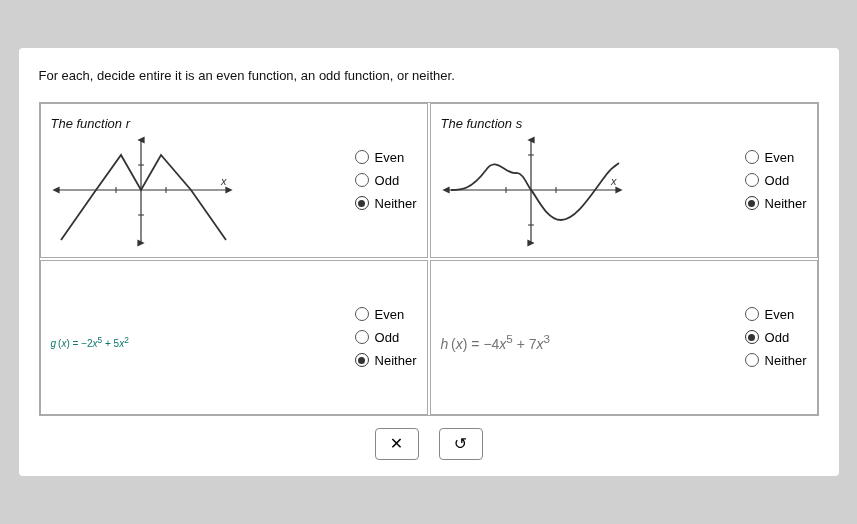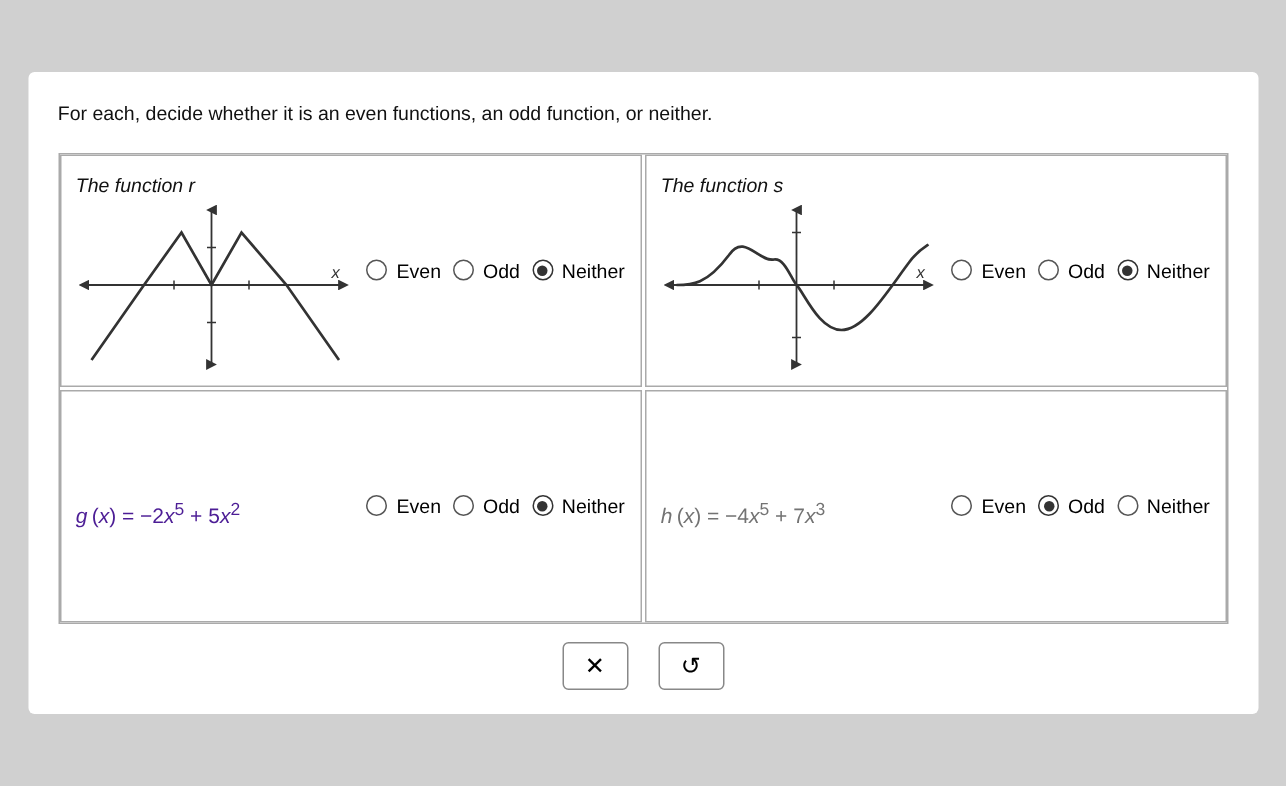--- a/index.html
+++ b/index.html
@@ -57,20 +57,21 @@
     .cell-title span {
       font-style: italic;
     }
     .graph-area {
       width: 180px;
       height: 110px;
       position: relative;
     }
     .options-area {
       display: flex;
+      flex-direction: column;
       gap: 8px;
       margin-left: 10px;
       justify-content: center;
     }
     .radio-option {
       display: flex;
       align-items: center;
       gap: 6px;
       font-size: 13px;
       cursor: pointer;
@@ -117,21 +118,21 @@
     }
     svg text {
       font-family: Arial, sans-serif;
     }
   </style>
 </head>
 <body>
 
 <div class="main-container">
   <div class="instructions">
-    <div>For each, decide whether it is an even functions, an odd function, or neither.</div>
+    <div>For each, decide entire it is an even function, an odd function, or neither.</div>
   </div>
 
   <div class="grid">
 
     <div class="cell">
       <div class="cell-graph">
         <div class="cell-title">The function <span style="font-style:italic">r</span></div>
         <div class="graph-area">
           <svg width="185" height="115" viewBox="0 0 185 115">
 
@@ -228,21 +229,21 @@
         </label>
         <label class="radio-option">
           <div class="radio-circle selected"></div>
           <span>Neither</span>
         </label>
       </div>
     </div>
 
     <div class="cell">
       <div class="cell-graph">
-        <div style="font-size:14px; color:#4c1d95; margin-top:10px;">
+        <div style="font-size:10px; color:#0f766e; margin-top:10px;">
           <i>g</i> (<i>x</i>) = −2<i>x</i><sup>5</sup> + 5<i>x</i><sup>2</sup>
         </div>
       </div>
       <div class="options-area">
         <label class="radio-option">
           <div class="radio-circle"></div>
           <span>Even</span>
         </label>
         <label class="radio-option">
           <div class="radio-circle"></div>

